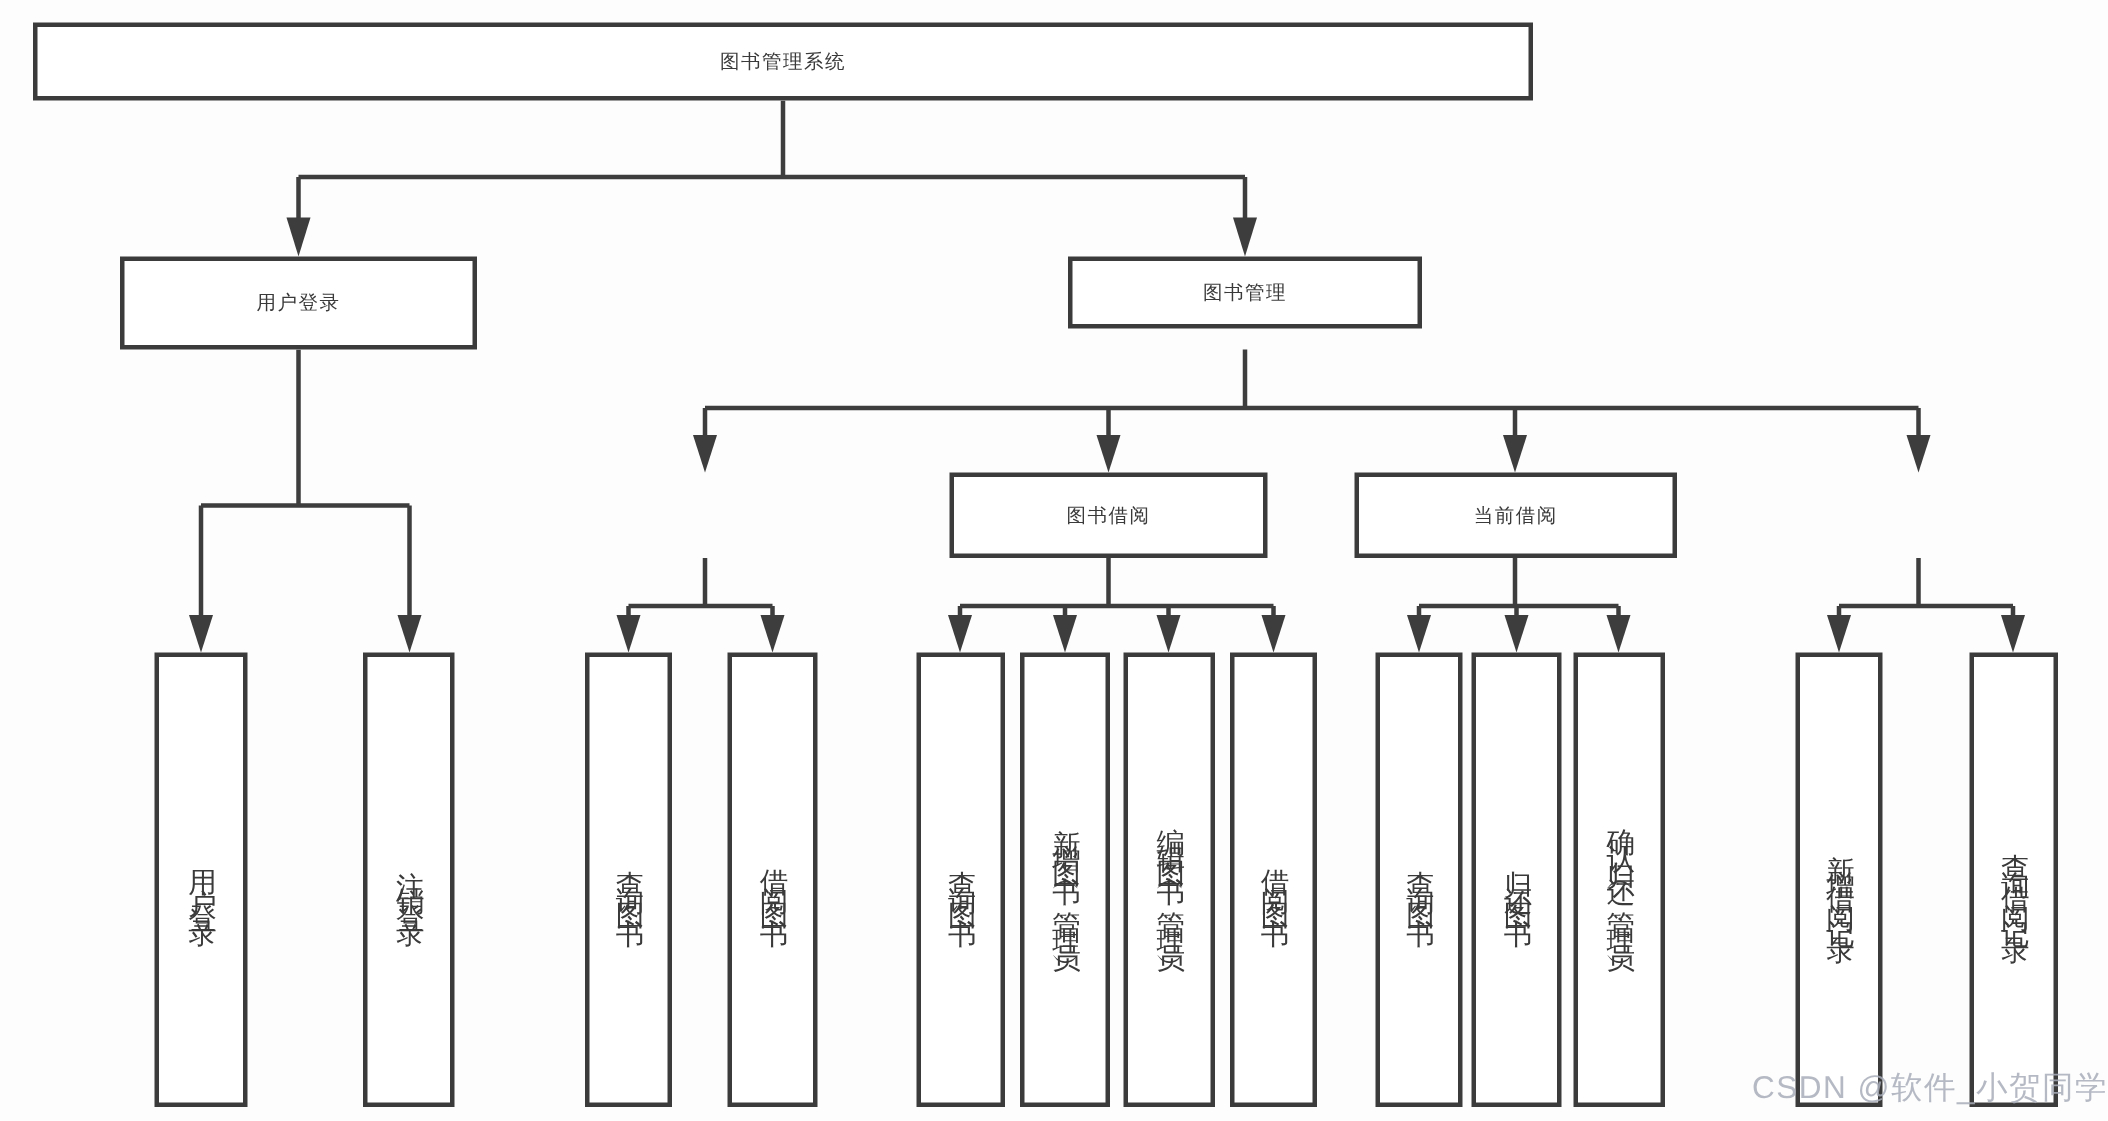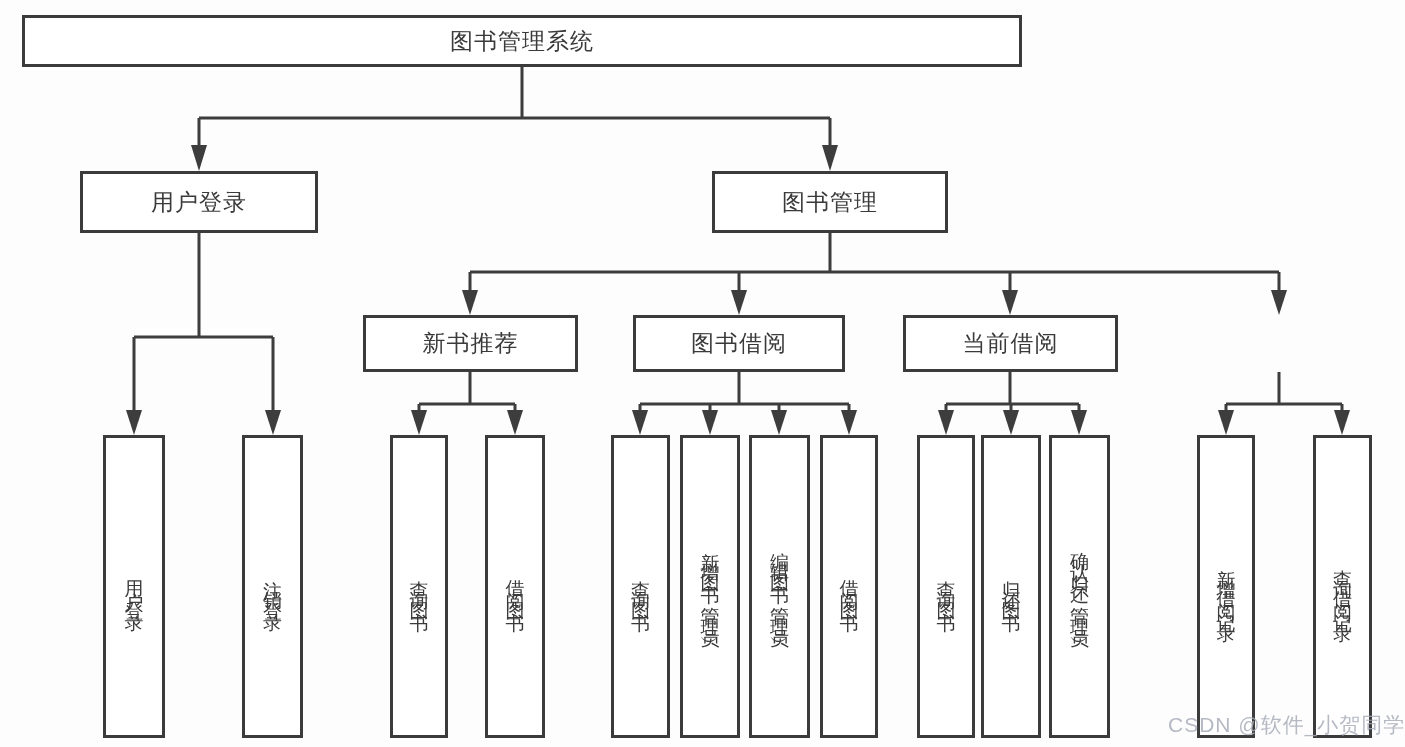--- a/index.html
+++ b/index.html
@@ -25,21 +25,21 @@
     background: #ffffff;
     border: 3px solid #3b3b3b;
     display: flex;
     align-items: center;
     justify-content: center;
     color: #3a3a3a;
     z-index: 2;
     box-sizing: border-box;
   }
   .hlabel {
-    font-size: 23px;
+    font-size: 13px;
     letter-spacing: 1px;
     white-space: nowrap;
     text-align: center;
   }
   .vlabel {
     writing-mode: vertical-rl;
     font-size: 19px;
     letter-spacing: 11px;
     white-space: nowrap;
   }
@@ -92,27 +92,24 @@
     </g>
   </svg>
 
   <div class="node" style="left:22px; top:15px; width:1000px; height:52px;">
     <span class="hlabel">图书管理系统</span>
   </div>
 
   <div class="node" style="left:80px; top:171px; width:238px; height:62px;">
     <span class="hlabel">用户登录</span>
   </div>
-  <div class="node" style="left:712px; top:171px; width:236px; height:62px;">
+  <div class="node" style="left:712px; top:171px; width:236px; height:48px;">
     <span class="hlabel">图书管理</span>
   </div>
 
-  <div class="node" style="left:363px; top:315px; width:215px; height:57px;">
-    <span class="hlabel">新书推荐</span>
-  </div>
   <div class="node" style="left:903px; top:315px; width:215px; height:57px;">
     <span class="hlabel">当前借阅</span>
   </div>
   <div class="node" style="left:633px; top:315px; width:212px; height:57px;">
     <span class="hlabel">图书借阅</span>
   </div>
 
   <div class="node" style="left:103px; top:435px; width:62px; height:303px;">
     <span class="vlabel">用户登录</span>
   </div>

